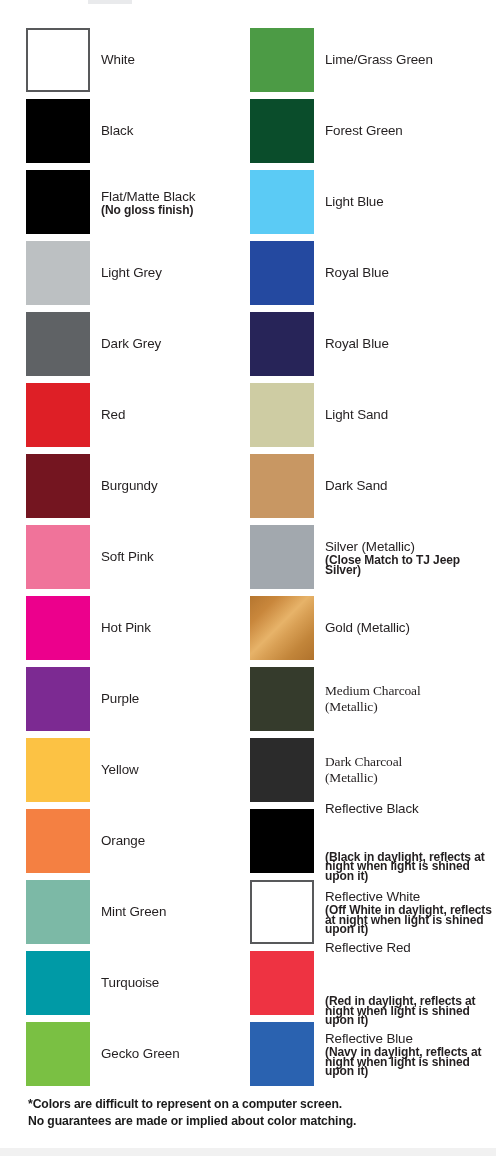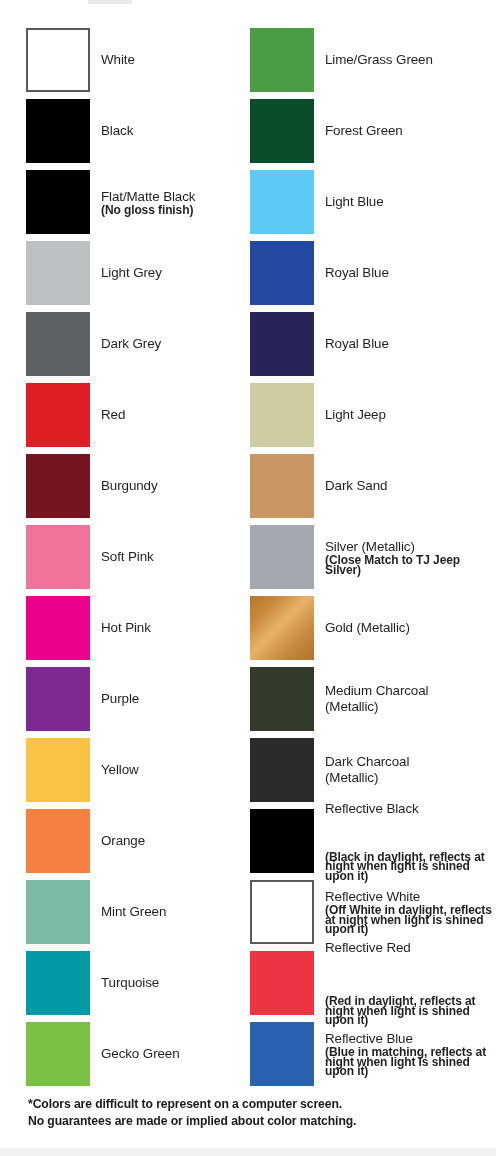--- a/index.html
+++ b/index.html
@@ -75,21 +75,21 @@
   }
 
   .label-main {
     font-size: 13.4px;
     color: #231f20;
     line-height: 16px;
     letter-spacing: -0.1px;
     white-space: nowrap;
   }
 
-  .label-main.two-line { white-space: normal; }
+  .label-main.two-line { white-space: normal; font-family: Liberation Serif, serif; }
 
   .label-sub {
     font-size: 12px;
     color: #231f20;
     line-height: 9.6px;
     letter-spacing: -0.1px;
     font-weight: bold;
     margin-top: 1px;
   }
 
@@ -246,21 +246,21 @@
         </div>
         <div class="swatch-row">
           <div class="swatch" style="background: rgb(39, 36, 88);"></div>
           <div class="label-block">
             <div class="label-main">Royal Blue</div>
           </div>
         </div>
         <div class="swatch-row">
           <div class="swatch" style="background: rgb(206, 204, 163);"></div>
           <div class="label-block">
-            <div class="label-main">Light Jeep</div>
+            <div class="label-main">Light Sand</div>
           </div>
         </div>
         <div class="swatch-row">
           <div class="swatch" style="background: rgb(200, 151, 99);"></div>
           <div class="label-block">
             <div class="label-main">Dark Sand</div>
           </div>
         </div>
         <div class="swatch-row">
           <div class="swatch" style="background: rgb(162, 168, 174);"></div>
@@ -305,21 +305,21 @@
           <div class="swatch" style="background: rgb(238, 51, 66);"></div>
           <div class="label-block">
             <div class="label-main">Reflective Red</div>
             <div class="label-sub" style="max-width: 168px; margin-top: 41px;">(Red in daylight, reflects at night when light is shined upon it)</div>
           </div>
         </div>
         <div class="swatch-row">
           <div class="swatch" style="background: rgb(42, 98, 176);"></div>
           <div class="label-block">
             <div class="label-main">Reflective Blue</div>
-            <div class="label-sub" style="max-width: 168px;">(Blue in matching, reflects at night when light is shined upon it)</div>
+            <div class="label-sub" style="max-width: 168px;">(Navy in daylight, reflects at night when light is shined upon it)</div>
           </div>
         </div>
       </div>
   </div>
 
   <div class="footer">
     <div class="footer-line">*Colors are difficult to represent on a computer screen.</div>
     <div class="footer-line">No guarantees are made or implied about color matching.</div>
   </div>
 

